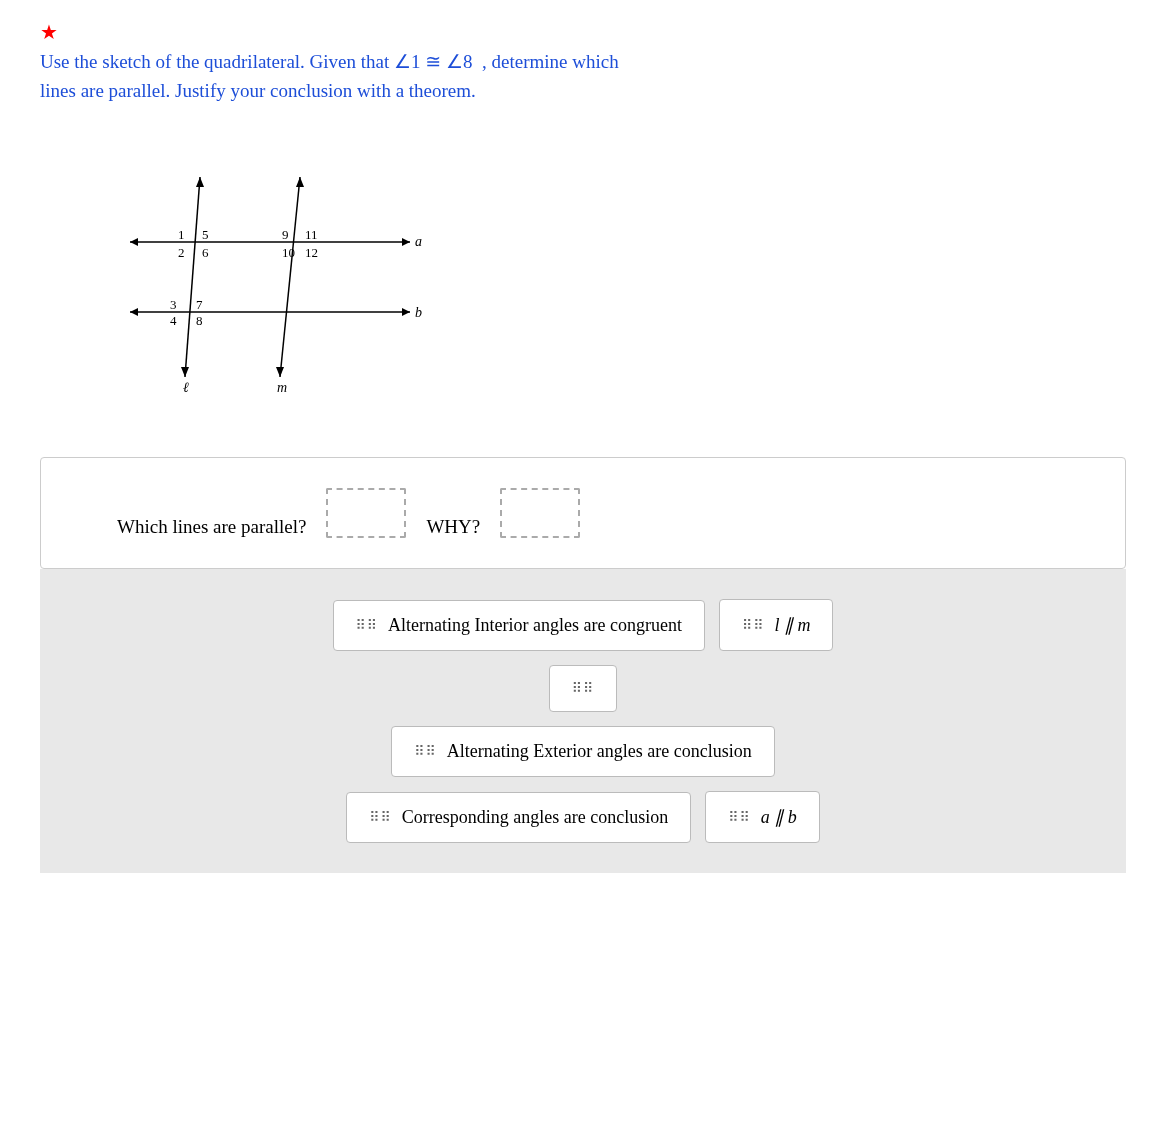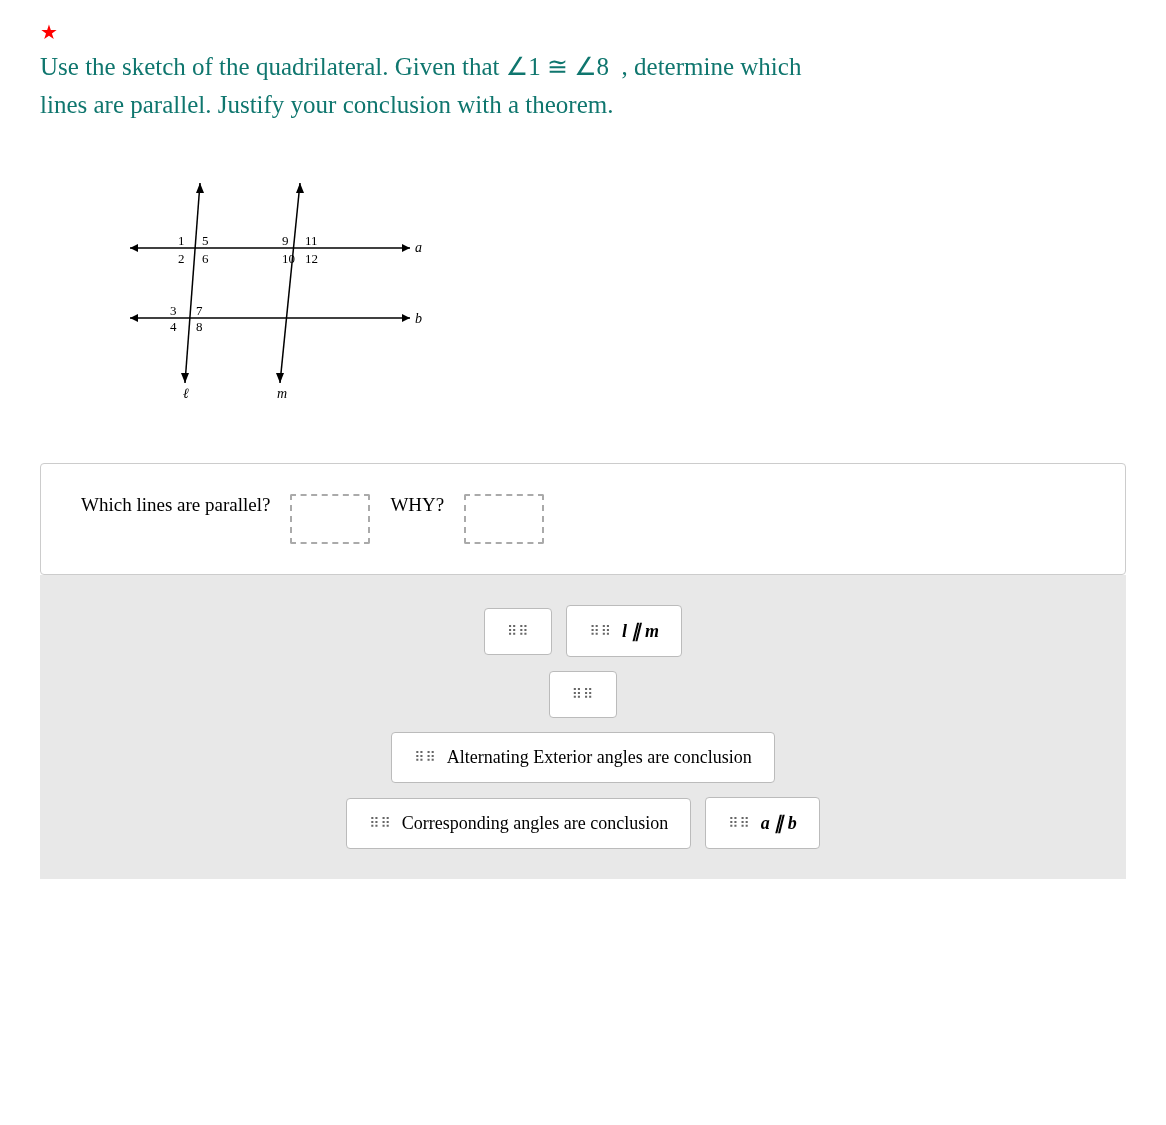--- a/index.html
+++ b/index.html
@@ -12,24 +12,24 @@
       padding: 20px 40px;
     }
 
     .star {
       color: red;
       font-size: 20px;
       margin-bottom: 4px;
     }
 
     .problem-text {
-      font-size: 25px;
+      font-size: 19px;
       line-height: 1.5;
-      margin-bottom: 30px;
-      color: #0f766e;
+      margin-bottom: 42px;
+      color: #1d4ed8;
     }
 
     
     .diagram-container {
       margin: 0 0 30px 30px;
       width: 380px;
       height: 280px;
       position: relative;
     }
 
@@ -37,23 +37,24 @@
     .answer-box {
       border: 1px solid #ccc;
       border-radius: 4px;
       padding: 30px 40px;
       margin-bottom: 0;
       background: #fff;
     }
 
     .answer-row {
       display: flex;
-      align-items: flex-start;
+      align-items: flex-end;
       gap: 20px;
       font-size: 19px;
+      margin-left: 36px;
     }
 
     .dashed-box {
       width: 80px;
       height: 50px;
       border: 2px dashed #aaa;
       border-radius: 2px;
     }
 
     
@@ -86,21 +87,20 @@
     }
 
     .drag-handle {
       color: #666;
       font-size: 14px;
       letter-spacing: 1px;
     }
 
     .math-italic {
       font-style: italic;
-      font-weight: bold;
     }
 
     
     .diagram-svg {
       width: 380px;
       height: 280px;
     }
   </style>
 </head>
 <body>
@@ -168,20 +168,21 @@
     <span>WHY?</span>
     <div class="dashed-box"></div>
   </div>
 </div>
 
 <div class="options-area">
 
   <div class="option-row">
     <div class="drag-item">
       <span class="drag-handle">⠿⠿</span>
+      <span>Alternating Interior angles are congruent</span>
     </div>
     <div class="drag-item">
       <span class="drag-handle">⠿⠿</span>
       <span class="math-italic"><i>l</i> ∥ <i>m</i></span>
     </div>
   </div>
 
   <div class="option-row">
     <div class="drag-item">
       <span class="drag-handle">⠿⠿</span>

